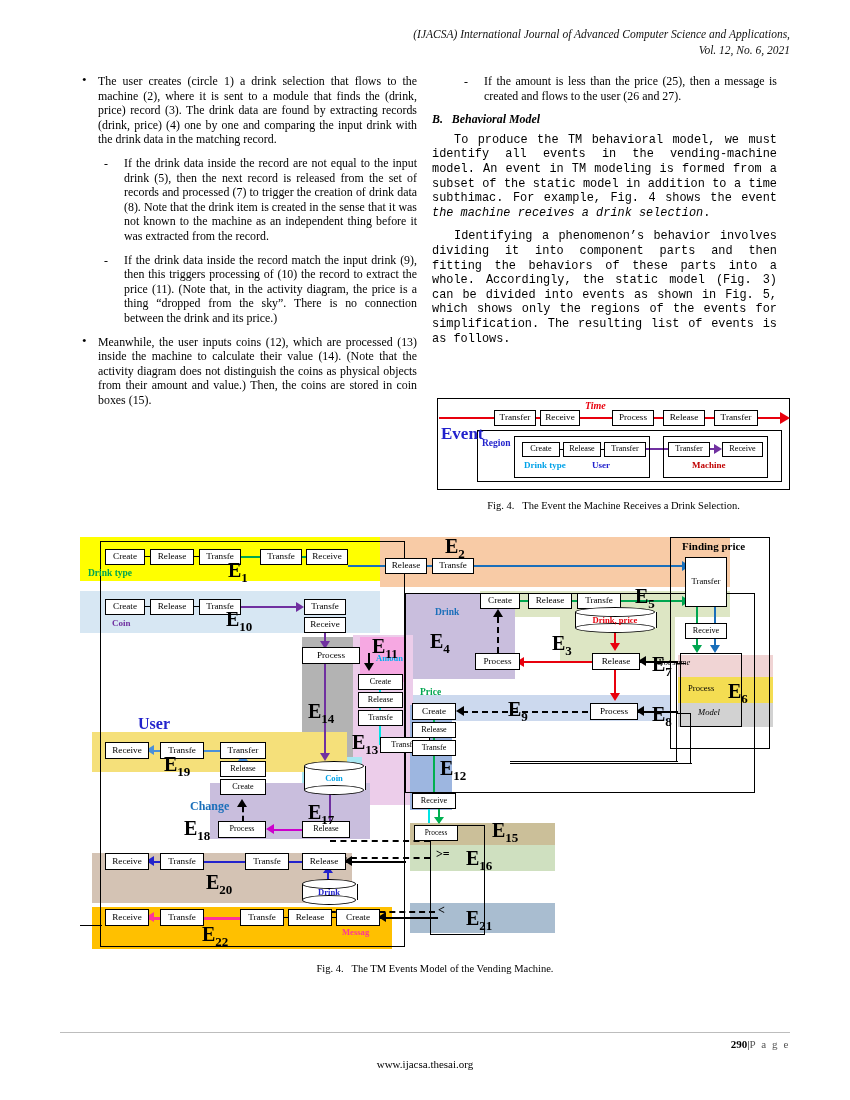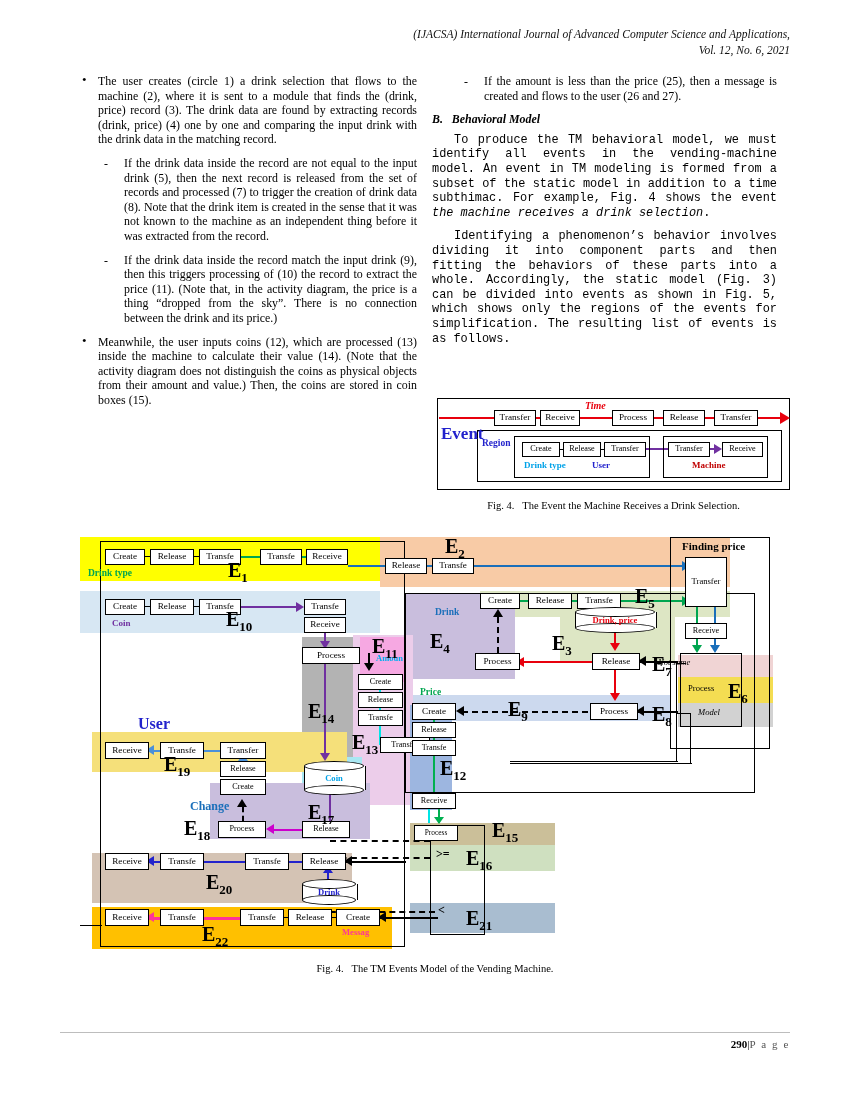--- a/index.html
+++ b/index.html
@@ -376,14 +376,15 @@
 
   <div class="cap" style="left:80px;top:963px;width:710px;">
     <span>Fig. 4.</span>
     &nbsp;&nbsp;<span>The TM Events Model of the Vending Machine.</span>
   </div>
 
   <div class="frule"></div>
   <div class="fpage">
     <b>290</b><span>|</span><span class="pg">P a g e</span>
   </div>
+  <div class="furl">www.ijacsa.thesai.org</div>
 
 </div>
 
 </body></html>

